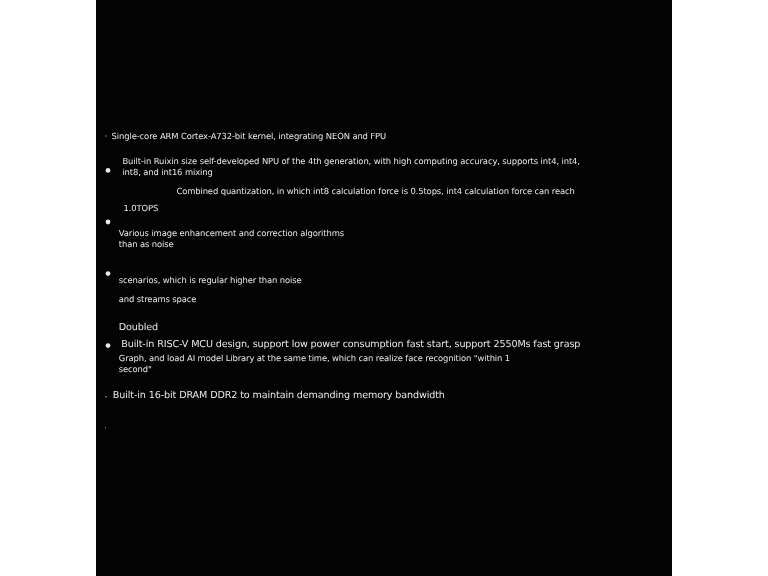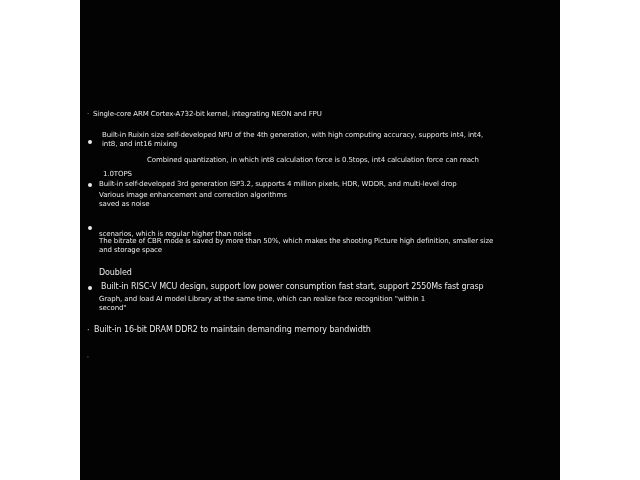--- a/index.html
+++ b/index.html
@@ -49,28 +49,26 @@
   <span class="small-dot" style="left:7px; top:110px;">·</span>
   <span class="line s7" style="left:13px; top:110px;">Single-core ARM Cortex-A732-bit kernel, integrating NEON and FPU</span>
 
   <span class="bullet-dot" style="left:8px; top:140px;"></span>
   <span class="line s7" style="left:22px; top:131px;">Built-in Ruixin size self-developed NPU of the 4th generation, with high computing accuracy, supports int4, int4,</span>
   <span class="line s7" style="left:22px; top:140px;">int8, and int16 mixing</span>
   <span class="line s7" style="left:19px; top:156px;padding-left:48px;">Combined quantization, in which int8 calculation force is 0.5tops, int4 calculation force can reach</span>
   <span class="line s7" style="left:23px; top:158px;margin-top:12px;">1.0TOPS</span>
 
   <span class="bullet-dot" style="left:8px; top:183px;"></span>
-  <span class="line s7" style="left:19px; top:180px;">Built-in self-developed 3rd generation ISP3.2, supports 4 million pixels, HDR, WDDR, and multi-level drop</span>
   <span class="line s7" style="left:19px; top:191px;text-align:right;">Various image enhancement and correction algorithms</span>
-  <span class="line s7" style="left:19px; top:200px;">saved as noise</span>
+  <span class="line s7" style="left:19px; top:200px;">than as noise</span>
 
   <span class="bullet-dot" style="left:8px; top:226px;"></span>
   <span class="line s7" style="left:19px; top:230px;">scenarios, which is regular higher than noise</span>
-  <span class="line s7" style="left:19px; top:237px;">The bitrate of CBR mode is saved by more than 50%, which makes the shooting Picture high definition, smaller size</span>
-  <span class="line s7" style="left:19px; top:246px;">and storage space</span>
+  <span class="line s7" style="left:19px; top:246px;">and streams space</span>
   <span class="line s8" style="left:19px; top:268px;">Doubled</span>
 
   <span class="bullet-dot" style="left:8px; top:286px;"></span>
   <span class="line s8" style="left:21px; top:282px;">Built-in RISC-V MCU design, support low power consumption fast start, support 2550Ms fast grasp</span>
   <span class="line s7" style="left:19px; top:295px;">Graph, and load AI model Library at the same time, which can realize face recognition "within 1</span>
   <span class="line s7" style="left:19px; top:304px;">second"</span>
 
   <span class="small-dot" style="left:7px; top:326px; font-size:8px;">·</span>
   <span class="line s8" style="left:14px; top:325px;">Built-in 16-bit DRAM DDR2 to maintain demanding memory bandwidth</span>
 

